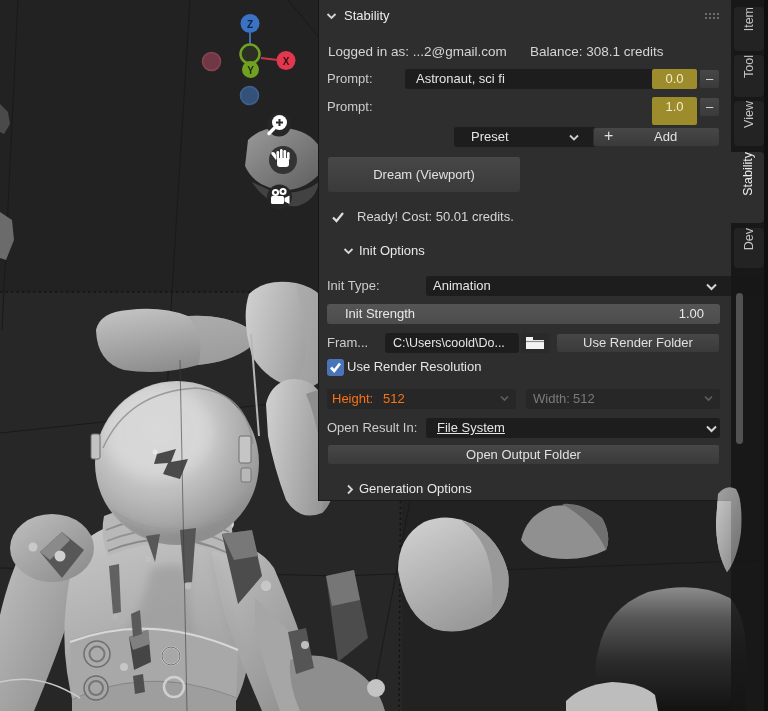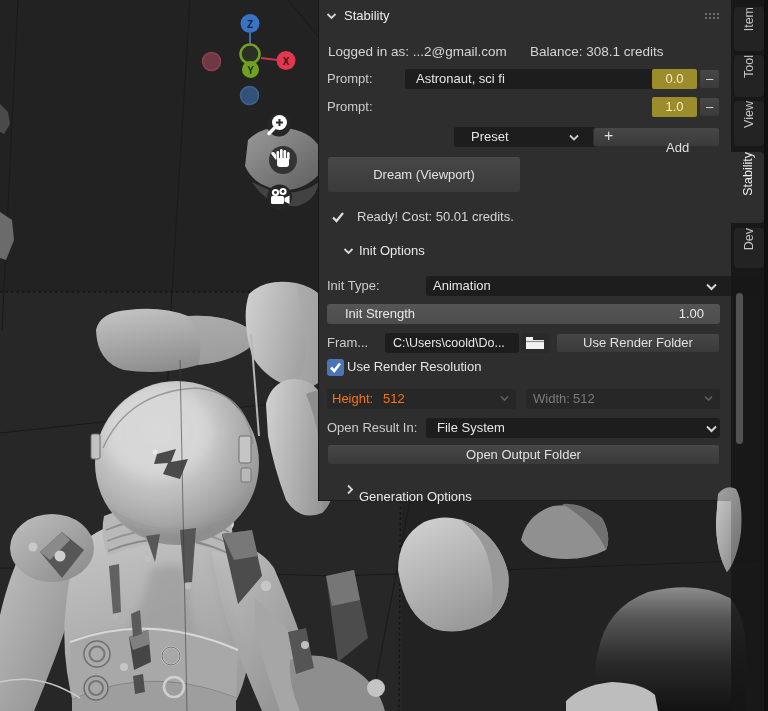--- a/index.html
+++ b/index.html
@@ -249,31 +249,31 @@
 
   <div class="lbl" style="left:328px;top:42px;color:#d5d5d5;font-size:13.5px;">Logged in as: ...2@gmail.com</div>
   <div class="lbl" style="left:530px;top:42px;color:#d5d5d5;font-size:13.5px;">Balance: 308.1 credits</div>
 
   <div class="lbl" style="left:327px;top:69px;">Prompt:</div>
   <div class="field" style="left:405px;top:69px;width:243px;padding-left:11px;">Astronaut, sci fi</div>
   <div class="abs" style="left:652px;top:69px;width:45px;height:20px;background:#9d8c2c;
     color:#f2ebcb;font-size:13px;line-height:20px;text-align:center;border-radius:2px;">0.0</div>
   <div class="btn" style="left:699px;top:69px;width:21px;height:20px;line-height:18px;border-radius:2px 3px 3px 2px;">–</div>
   <div class="lbl" style="left:327px;top:97px;">Prompt:</div>
-  <div class="abs" style="left:652px;top:97px;width:45px;height:20px;background:#9d8c2c;
+  <div class="abs" style="left:652px;top:97px;width:45px;height:28px;background:#9d8c2c;
     color:#f2ebcb;font-size:13px;line-height:20px;text-align:center;border-radius:2px;">1.0</div>
   <div class="btn" style="left:699px;top:97px;width:21px;height:20px;line-height:18px;border-radius:2px 3px 3px 2px;">–</div>
 
   <div class="field" style="left:454px;top:127px;width:132px;padding-left:17px;">Preset</div>
   <svg class="abs" style="left:568px;top:134px" width="12" height="8">
       <path d="M2,1.5 L6,5.5 L10,1.5" stroke="#cfcfcf" stroke-width="1.8" fill="none"></path>
     </svg>
   <div class="btn" style="left:593px;top:127px;width:127px;height:20px;line-height:18px;">
     <span style="position:absolute;left:10px;top:-1px;font-size:16px;font-weight:400;">+</span>
-    <span style="position:absolute;left:60px;top:11px;margin-left:12px;">Add</span>
+    <span style="position:absolute;left:60px;top:0;">Add</span>
     </div>
 
   <div class="btn" style="left:327px;top:156px;width:194px;height:37px;line-height:35px;">Dream (Viewport)</div>
 
   <svg class="abs" style="left:331px;top:211px" width="14" height="12">
       <path d="M2,6.5 L5.5,10 L12,2" stroke="#dedede" stroke-width="2.2" fill="none"></path>
     </svg>
   <div class="lbl" style="left:357px;top:207px;color:#d5d5d5;font-size:13px;">Ready! Cost: 50.01 credits.</div>
 
   <svg class="abs" style="left:343px;top:247px" width="11" height="8">
@@ -319,31 +319,31 @@
   <div class="abs" style="left:526px;top:389px;width:194px;height:20px;background:#272727;border-radius:3px;
     color:#7a7a7a;font-size:13px;line-height:20px;">
     <span style="position:absolute;left:7px;">Width:</span>
     <span style="position:absolute;left:47px;">512</span>
     <svg style="position:absolute;right:6px;top:6px" width="11" height="8">
         <path d="M2,1.5 L5.5,5 L9,1.5" stroke="#5f5f5f" stroke-width="1.6" fill="none"></path>
       </svg>
     </div>
 
   <div class="lbl" style="left:327px;top:418px;">Open Result In:</div>
-  <div class="field" style="left:426px;top:418px;width:294px;padding-left:11px;box-sizing:border-box;">File System</div>
+  <div class="field" style="left:426px;top:418px;width:294px;padding-left:11px;box-sizing:border-box;text-decoration:underline;">File System</div>
   <svg class="abs" style="left:705px;top:425px" width="13" height="9">
       <path d="M2,1.5 L6.5,6 L11,1.5" stroke="#d6d6d6" stroke-width="2" fill="none"></path>
     </svg>
 
   <div class="btn" style="left:327px;top:444px;width:393px;height:21px;line-height:19px;">Open Output Folder</div>
 
   <svg class="abs" style="left:346px;top:484px" width="8" height="11">
       <path d="M2,1.5 L6,5.5 L2,9.5" stroke="#d6d6d6" stroke-width="1.8" fill="none"></path>
     </svg>
-  <div class="abs" style="left:359px;top:481px;color:#e8e8e8;font-size:13px;margin-top:8px;">Generation Options</div>
+  <div class="abs" style="left:359px;top:481px;color:#e8e8e8;font-size:13px;">Generation Options</div>
 
   <div class="abs" style="left:731px;top:0;width:37px;height:711px;background:rgba(22,22,22,0.82);"></div>
   <div class="abs" style="left:764px;top:0;width:4px;height:711px;background:#0f0f0f;"></div>
   <svg class="abs" style="left:714px;top:483px" width="32" height="92" viewBox="0 0 32 92">
     <defs>
         <linearGradient id="rockH2" x1="0" y1="0" x2="0.6" y2="1">
       <stop offset="0" stop-color="#c9c9c9"></stop>
           <stop offset="1" stop-color="#8a8a8a"></stop>
         </linearGradient>
       </defs>

